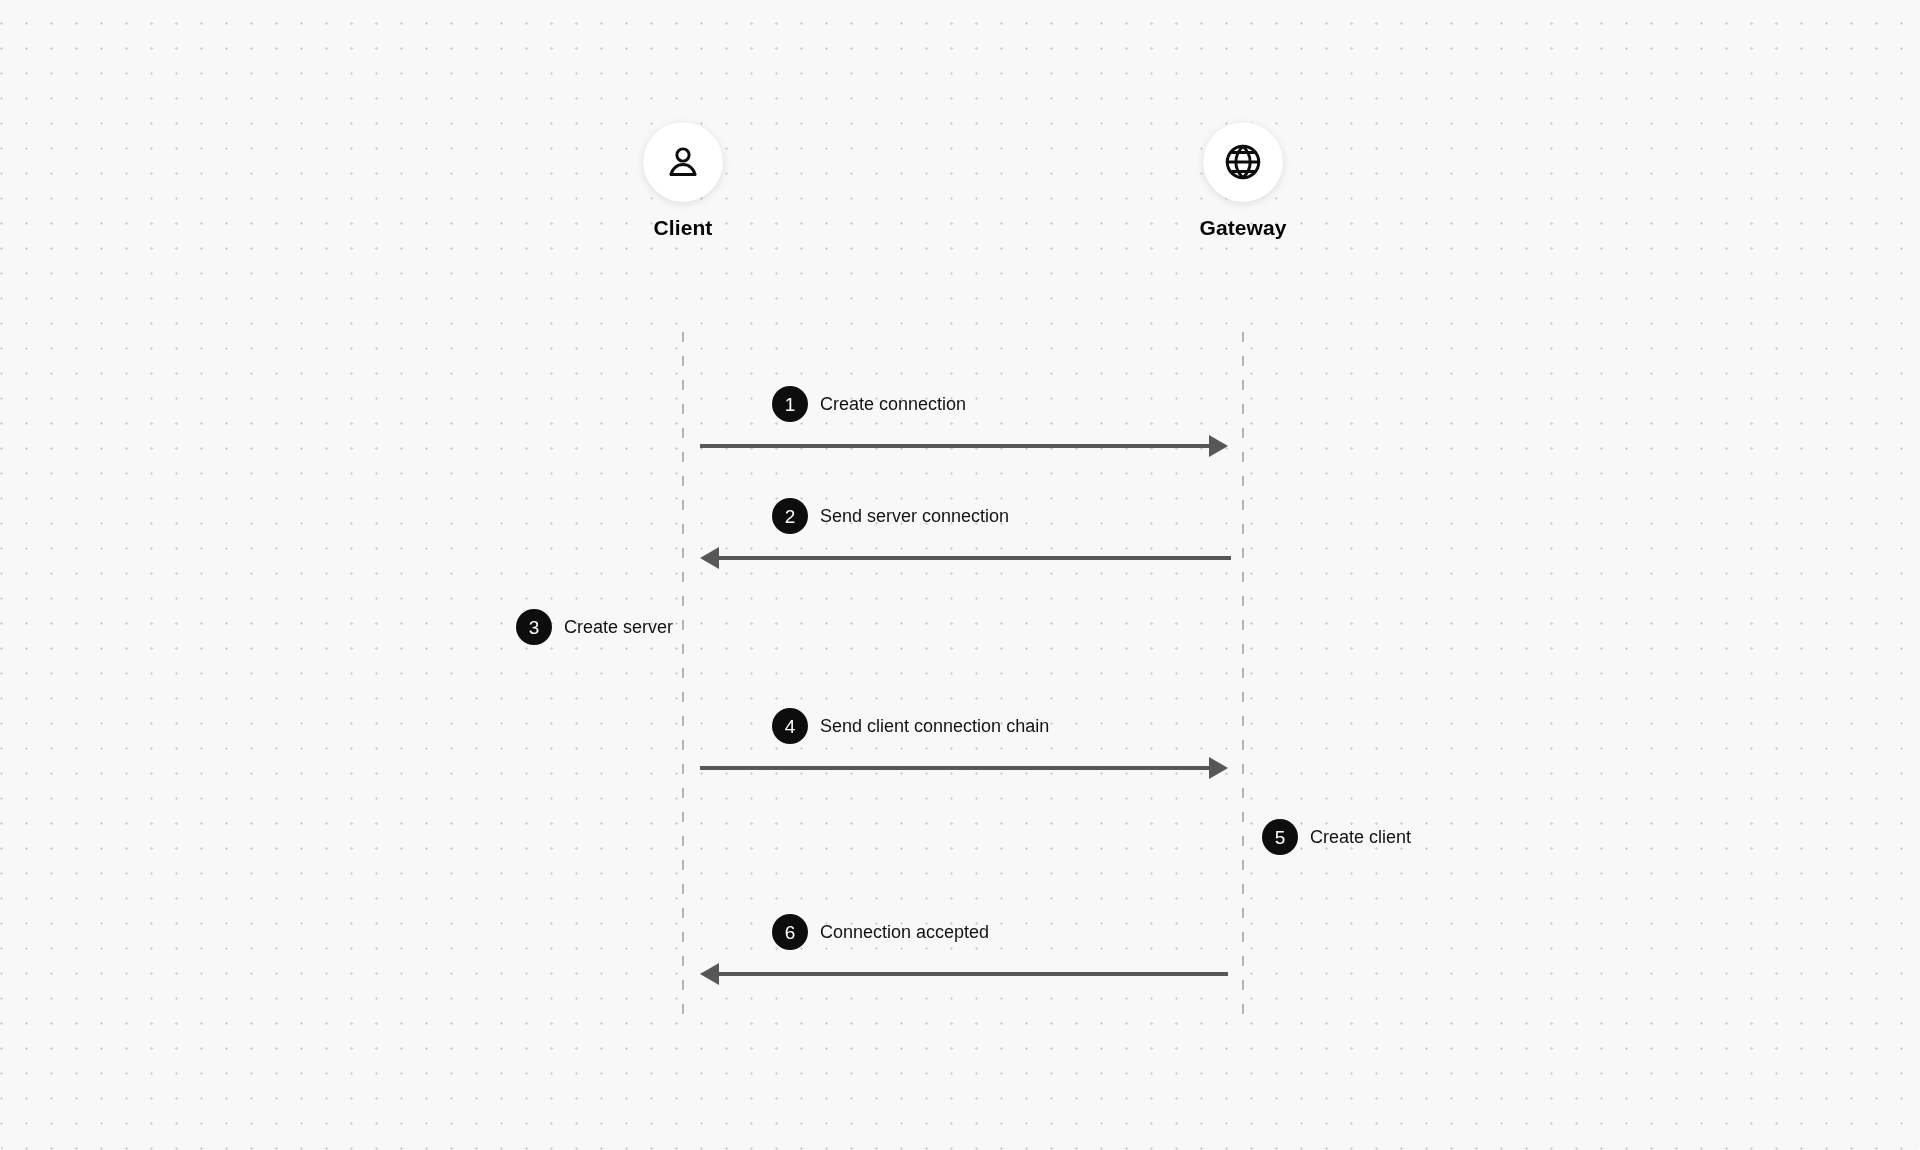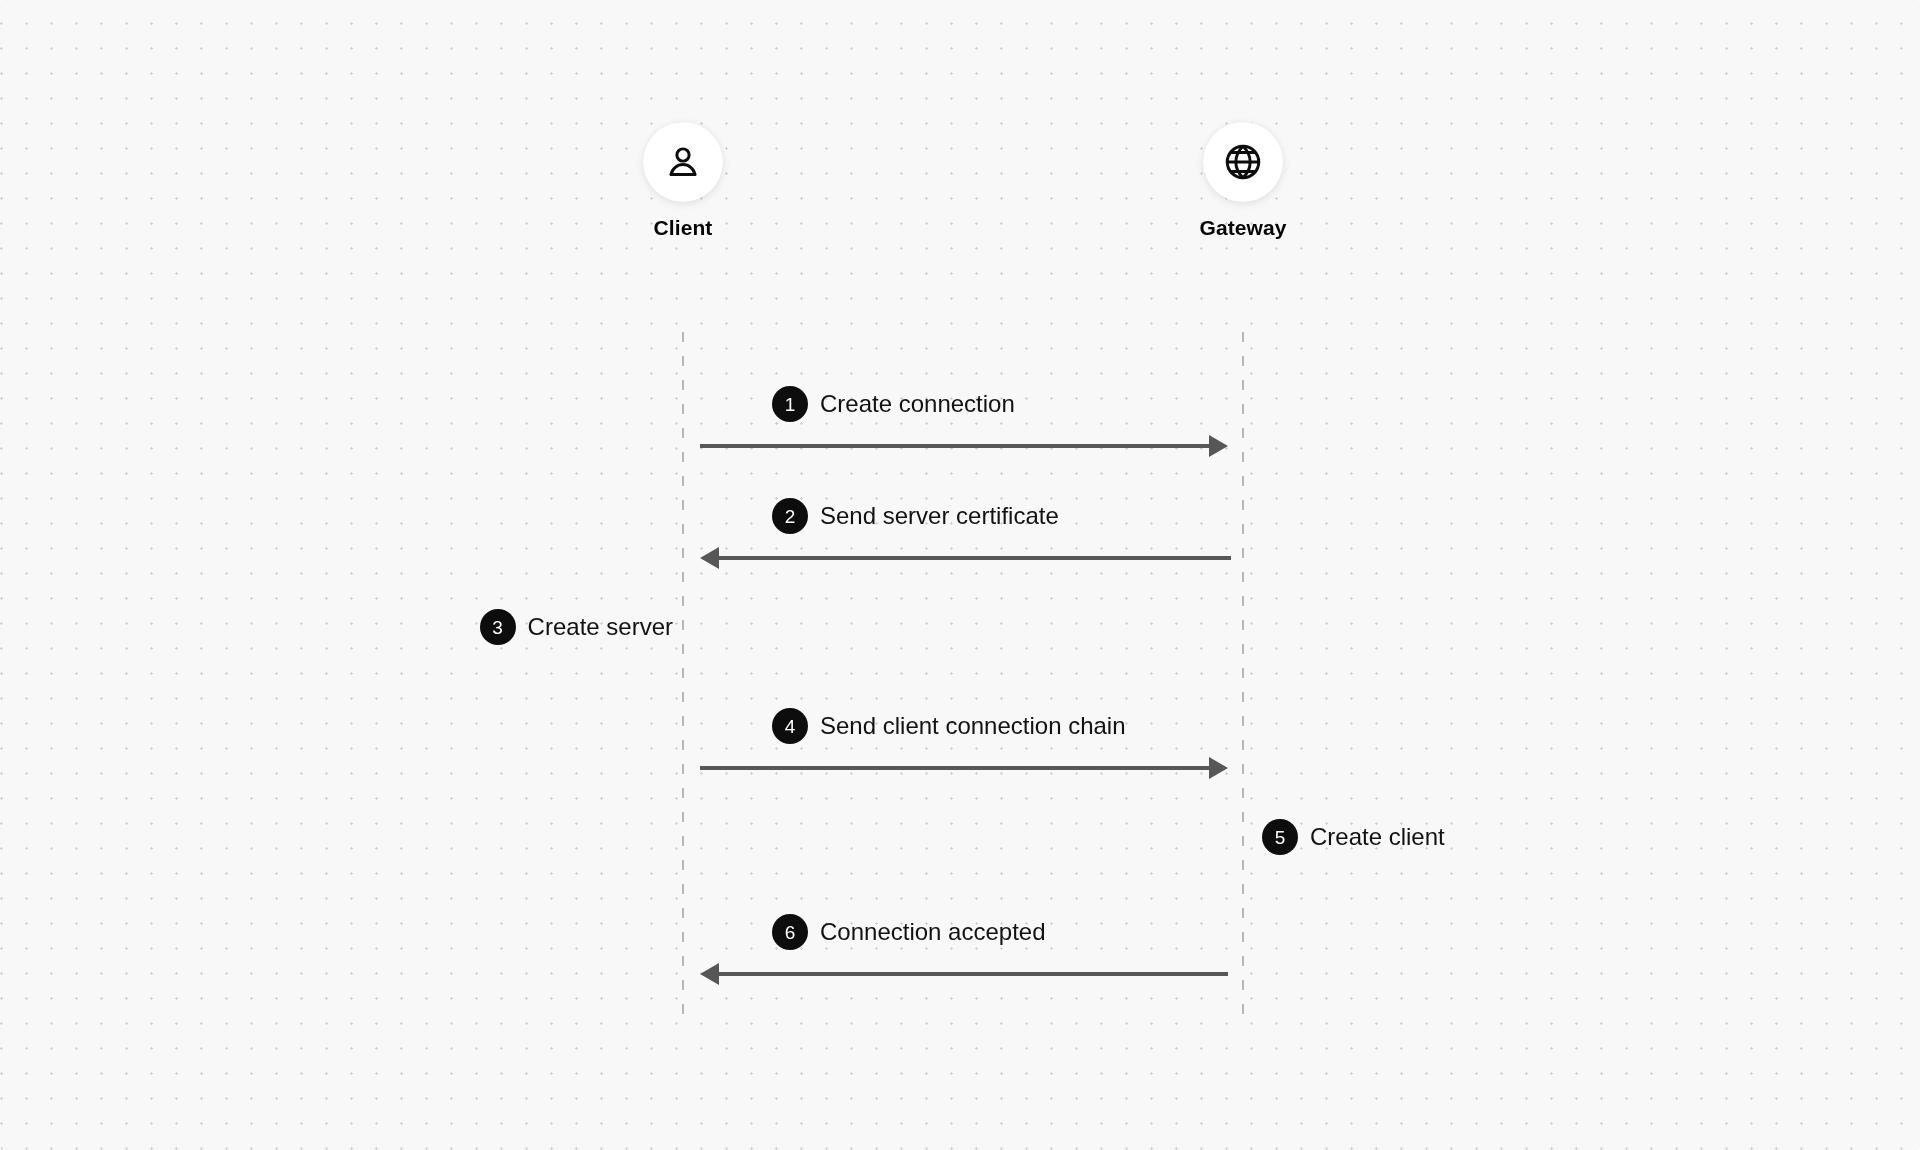--- a/index.html
+++ b/index.html
@@ -85,21 +85,21 @@
     color: #ffffff;
     font-size: 19px;
     font-weight: normal;
     display: flex;
     align-items: center;
     justify-content: center;
     line-height: 1;
   }
   .message-label {
     margin-left: 12px;
-    font-size: 24px;
+    font-size: 18px;
     color: #121212;
     line-height: 1;
   }
 
   .arrow {
     position: absolute;
     height: 22px;
   }
   .arrow-line {
     position: absolute;
@@ -170,21 +170,21 @@
     </div>
     <div class="arrow" style="left:700px; top:434px; width:528px;">
       <div class="arrow-line" style="left:0; right:18px;"></div>
       <div class="arrow-head right" style="right:0;"></div>
     </div>
   </div>
 
   <div class="message">
     <div class="message-head" style="left:772px; top:498px;">
       <div class="badge">2</div>
-      <div class="message-label">Send server certificate</div>
+      <div class="message-label">Send server connection</div>
     </div>
     <div class="arrow" style="left:700px; top:546px; width:531px;">
       <div class="arrow-head left" style="left:0;"></div>
       <div class="arrow-line" style="left:18px; right:0;"></div>
     </div>
   </div>
 
   <div class="note align-right" style="left:383px; top:609px; width:290px;">
     <div class="badge">3</div>
     <div class="message-label">Create server</div>

